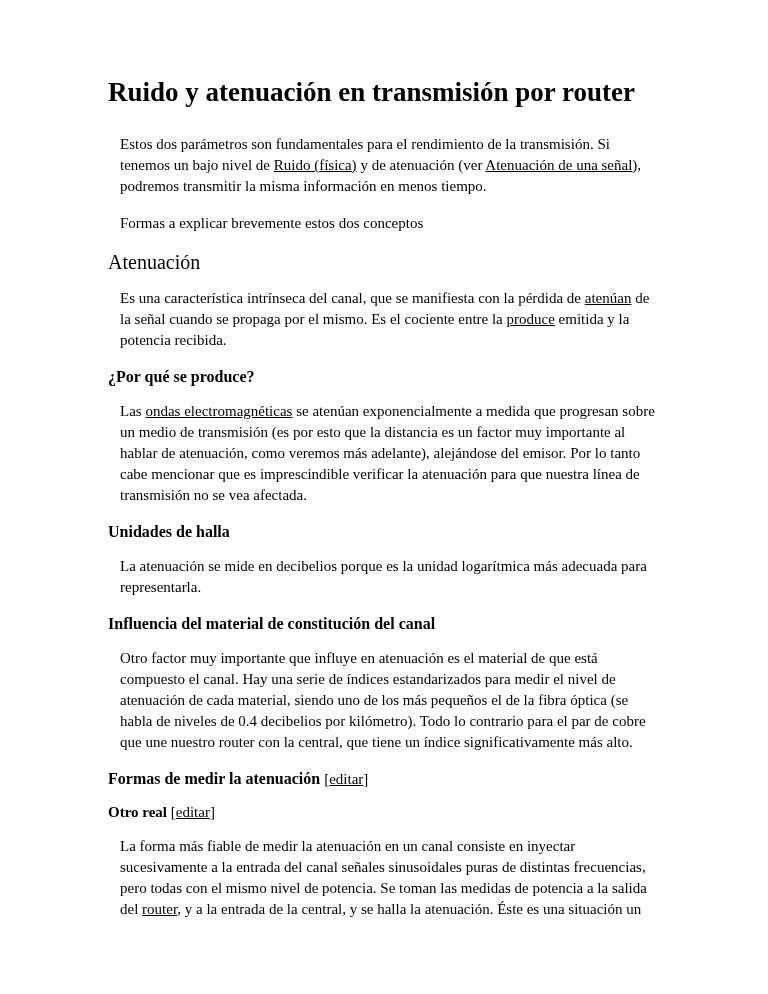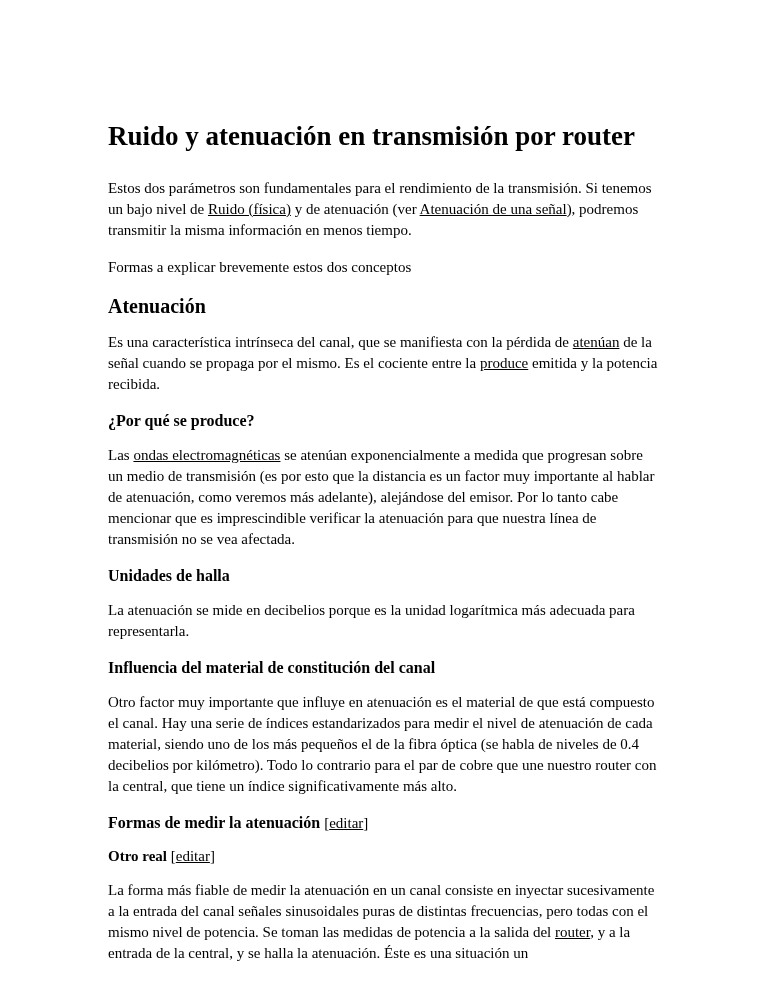--- a/index.html
+++ b/index.html
@@ -6,62 +6,62 @@
     margin: 0;
     padding: 0;
     background: #ffffff;
   }
   .page {
     position: relative;
     width: 768px;
     height: 994px;
     background: #ffffff;
     box-sizing: border-box;
-    padding: 120px 108px 40px 108px;
+    padding: 76px 108px 40px 108px;
     font-family: "Liberation Serif", serif;
     color: #000000;
     overflow: hidden;
   }
   .content { width: 100%; }
 
   .blk-title {
     font-size: 27px;
     font-weight: bold;
     line-height: 1.25;
     margin: 0 0 24px 0;
   }
   .blk-h2 {
     font-size: 24px;
     font-weight: bold;
     line-height: 1.2;
     margin: 0 0 20px 0;
   }
   .blk-h3 {
     font-size: 20px;
-    font-weight: bold;
+    font-weight: normal;
     line-height: 1.2;
     margin: 10px 0 14px 0;
   }
   .blk-h4 {
     font-size: 16px;
     font-weight: bold;
     line-height: 1.25;
     margin: 8px 0 14px 0;
   }
   .blk-h5 {
     font-size: 15px;
     font-weight: bold;
     line-height: 1.3;
     margin: 6px 0 14px 0;
   }
   .blk-paragraph {
     font-size: 15px;
     font-weight: normal;
     line-height: 1.4;
-    margin: 0 0 16px 0;
+    margin: 0 0 16px 12px;
   }
   .seg-link {
     color: #000000;
     text-decoration: underline;
     cursor: pointer;
   }
   .blk-h4 .seg-link, .blk-h5 .seg-link,
   .blk-h4 .seg-plain, .blk-h5 .seg-plain {
     font-weight: normal;
     font-size: 15px;

